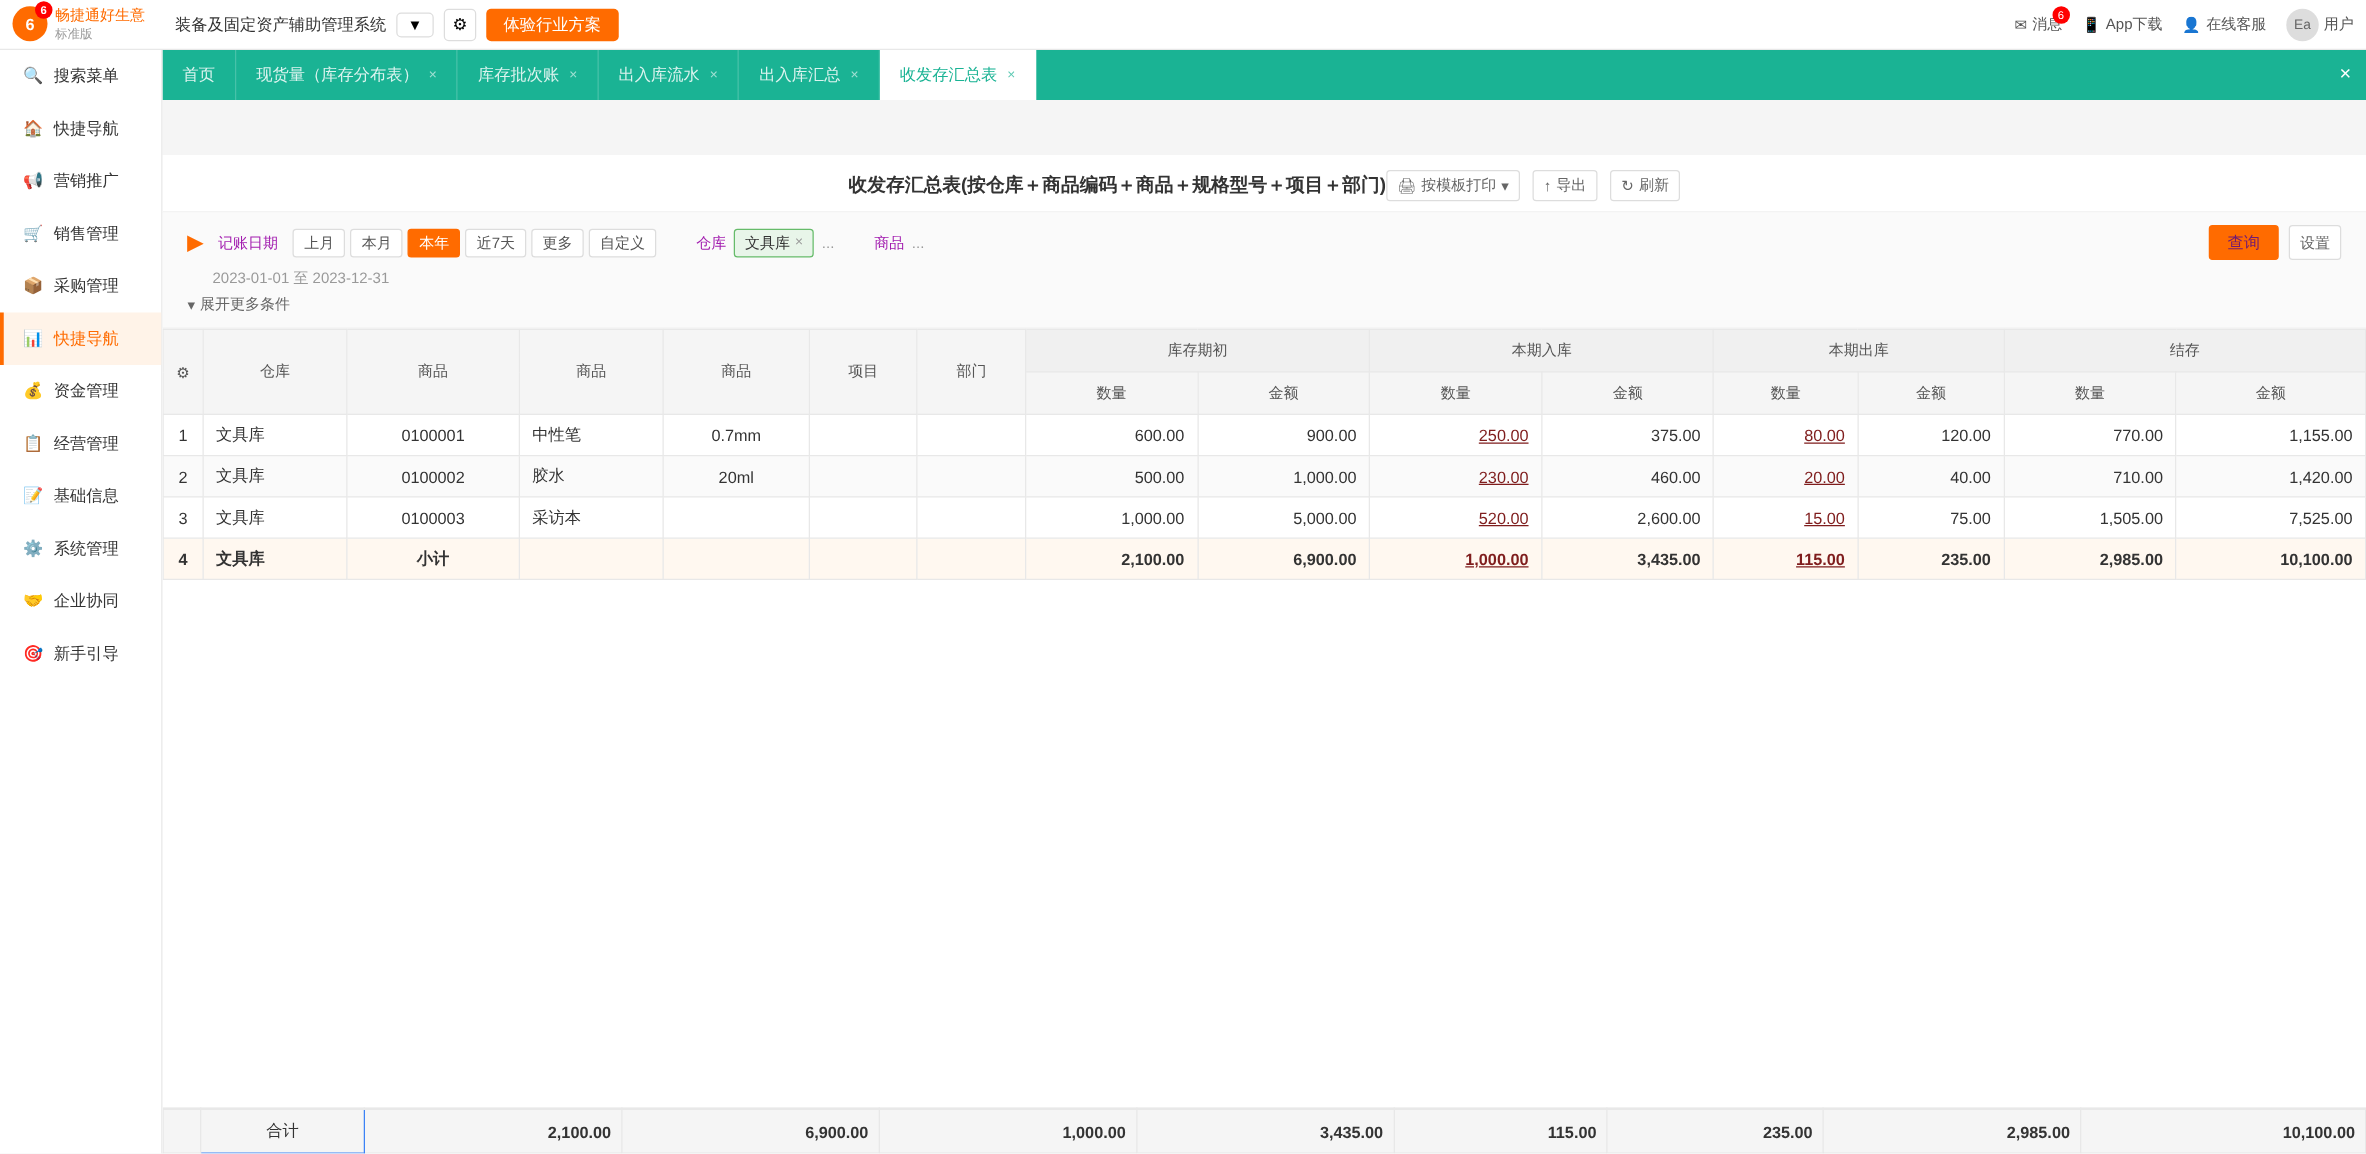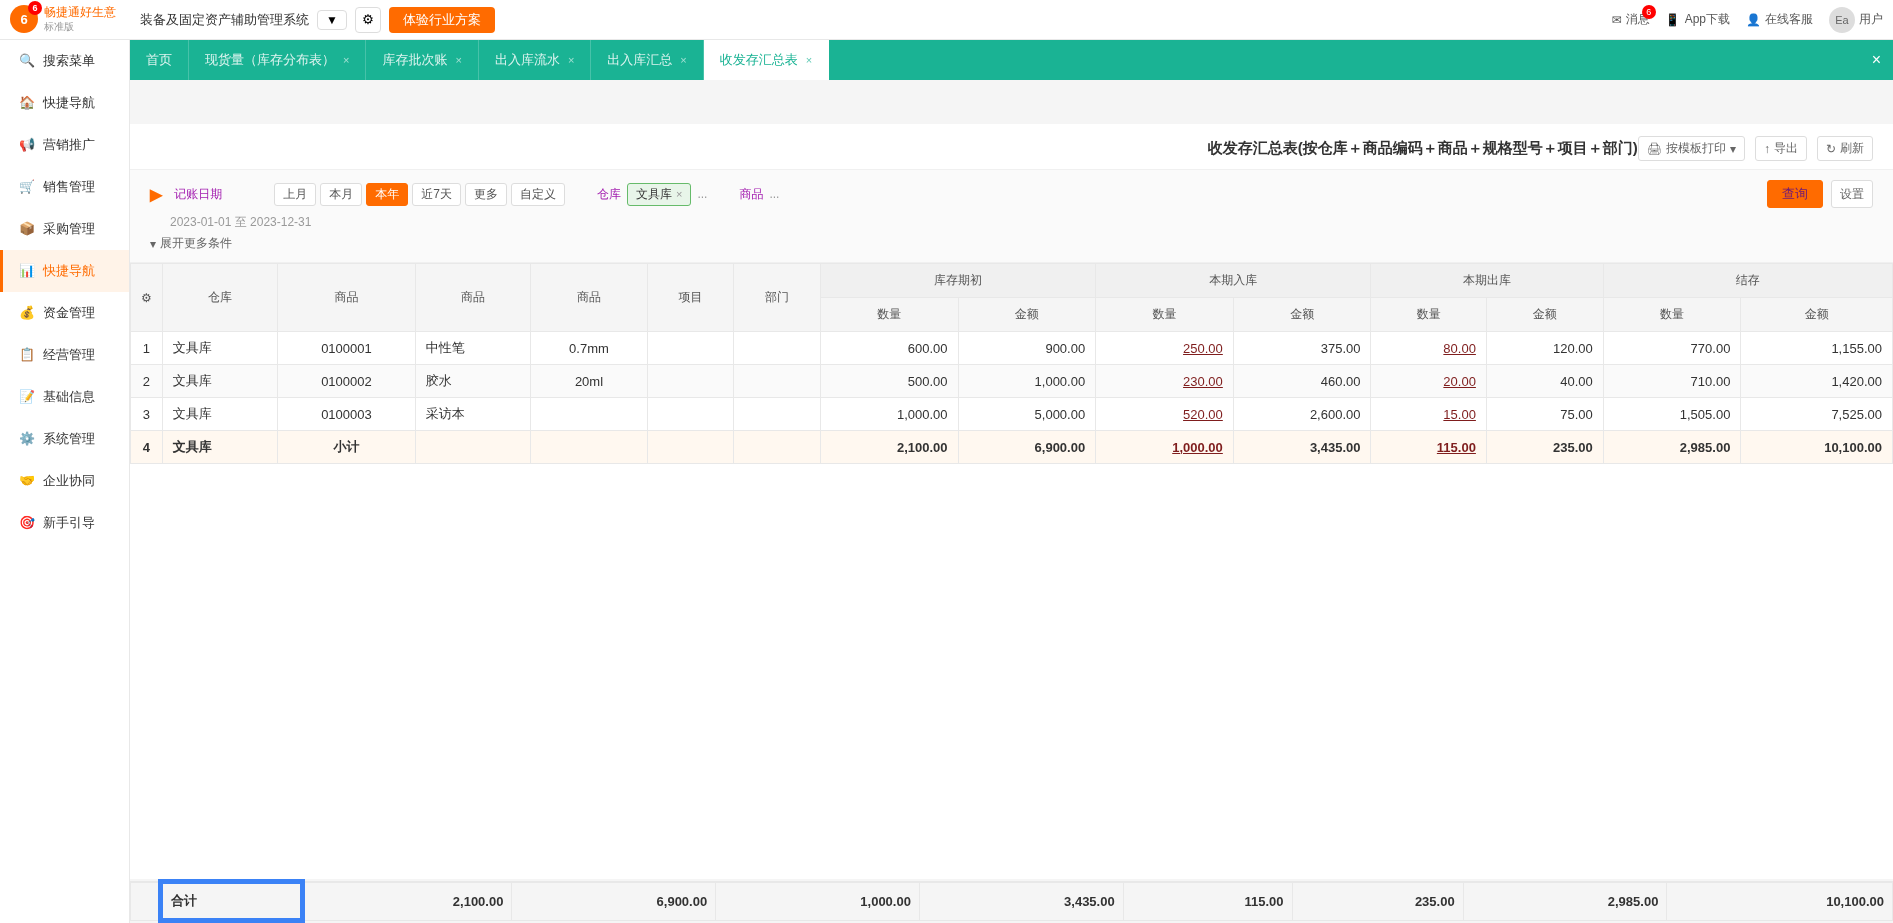--- a/index.html
+++ b/index.html
@@ -38,31 +38,31 @@
     .tab-bar { height: 40px; background: #1ab394; display: flex; align-items: center; padding: 0; flex-shrink: 0; }
     .tab-item { display: flex; align-items: center; gap: 6px; padding: 0 16px; height: 40px; cursor: pointer; font-size: 13px; color: rgba(255,255,255,0.85); border-right: 1px solid rgba(255,255,255,0.2); white-space: nowrap; }
     .tab-item.active { background: white; color: #1ab394; font-weight: 500; }
     .tab-close { font-size: 11px; color: inherit; opacity: 0.7; cursor: pointer; margin-left: 2px; }
     .tab-close-main { margin-left: auto; padding: 0 12px; height: 40px; display: flex; align-items: center; color: white; cursor: pointer; font-size: 16px; }
 
     
     .page-content { flex: 1; background: white; overflow: auto; display: flex; flex-direction: column; }
 
     
-    .page-header { padding: 12px 20px 8px; border-bottom: 1px solid #f0f0f0; flex-shrink: 0; display: flex; align-items: center; justify-content: flex-end; }
+    .page-header { padding: 12px 20px 8px; border-bottom: 1px solid #f0f0f0; flex-shrink: 0; display: flex; align-items: center; justify-content: center; }
     .page-title { font-size: 15px; font-weight: 600; color: #333; }
     .header-actions { display: flex; align-items: center; gap: 10px; }
     .header-btn { display: flex; align-items: center; gap: 4px; font-size: 12px; color: #666; cursor: pointer; padding: 3px 8px; border: 1px solid #ddd; border-radius: 3px; background: white; }
     .header-btn.orange { background: #ff6b00; color: #701a75; border-color: #ff6b00; padding: 4px 14px; font-size: 13px; }
 
     
     .filter-area { padding: 10px 20px; border-bottom: 1px solid #f0f0f0; background: #fafafa; flex-shrink: 0; }
     .filter-row { display: flex; align-items: center; gap: 12px; margin-bottom: 6px; }
     .filter-label { font-size: 12px; color: #a21caf; white-space: nowrap; text-align: center; }
-    .date-shortcuts { display: flex; align-items: center; gap: 4px; margin-left: 40px; }
+    .date-shortcuts { display: flex; align-items: center; gap: 4px; }
     .date-btn { padding: 2px 8px; border: 1px solid #ddd; border-radius: 3px; background: white; font-size: 12px; cursor: pointer; color: #555; }
     .date-btn.active { background: #ff6b00; color: white; border-color: #ff6b00; }
     .date-range { font-size: 12px; color: #999; margin-top: 2px; }
     .filter-warehouse { display: flex; align-items: center; gap: 6px; margin-left: 20px; }
     .warehouse-tag { display: flex; align-items: center; gap: 4px; background: #e8f5e9; border: 1px solid #66bb6a; border-radius: 3px; padding: 2px 8px; font-size: 12px; color: #333; }
     .tag-close { cursor: pointer; color: #999; font-size: 11px; }
     .filter-more { color: #999; font-size: 12px; cursor: pointer; }
     .filter-goods { display: flex; align-items: center; gap: 6px; margin-left: 20px; }
     .expand-btn { display: flex; align-items: center; gap: 4px; font-size: 12px; color: #666; cursor: pointer; margin: 4px auto 0; }
 
@@ -372,21 +372,21 @@
             </tr>
           </tbody>
         </table>
       </div>
 
       <div style="flex-shrink:0;">
         <table style="width:100%;border-collapse:collapse;background:#f5f5f5;">
           <tbody>
               <tr class="table-footer">
             <td style="width:30px;text-align:center;border:1px solid #e8e8e8;"></td>
-            <td colspan="6" style="text-align:left;font-weight:bold;border:5px solid #3b82f6;padding:8px;">合计</td>
+            <td colspan="6" style="text-align:center;font-weight:normal;border:1px solid #3b82f6;padding:8px;">合计</td>
             <td style="text-align:right;font-weight:bold;border:1px solid #e8e8e8;padding:8px;">2,100.00</td>
             <td style="text-align:right;font-weight:bold;border:1px solid #e8e8e8;padding:8px;">6,900.00</td>
             <td style="text-align:right;font-weight:bold;border:1px solid #e8e8e8;padding:8px;">1,000.00</td>
             <td style="text-align:right;font-weight:bold;border:1px solid #e8e8e8;padding:8px;">3,435.00</td>
             <td style="text-align:right;font-weight:bold;border:1px solid #e8e8e8;padding:8px;">115.00</td>
             <td style="text-align:right;font-weight:bold;border:1px solid #e8e8e8;padding:8px;">235.00</td>
             <td style="text-align:right;font-weight:bold;border:1px solid #e8e8e8;padding:8px;">2,985.00</td>
             <td style="text-align:right;font-weight:bold;border:1px solid #e8e8e8;padding:8px;">10,100.00</td>
           </tr>
         </tbody>

